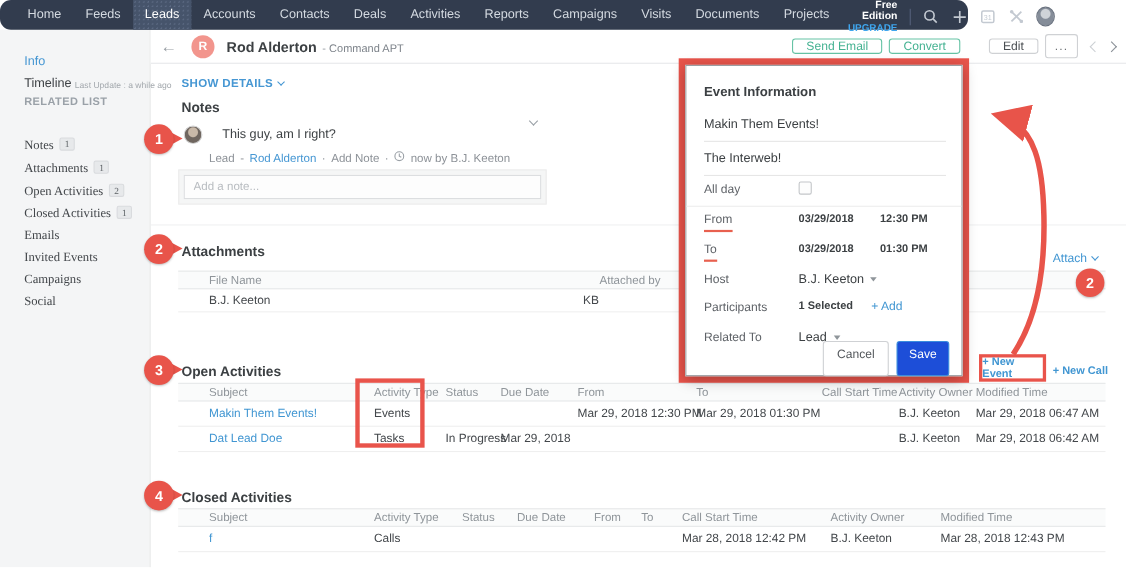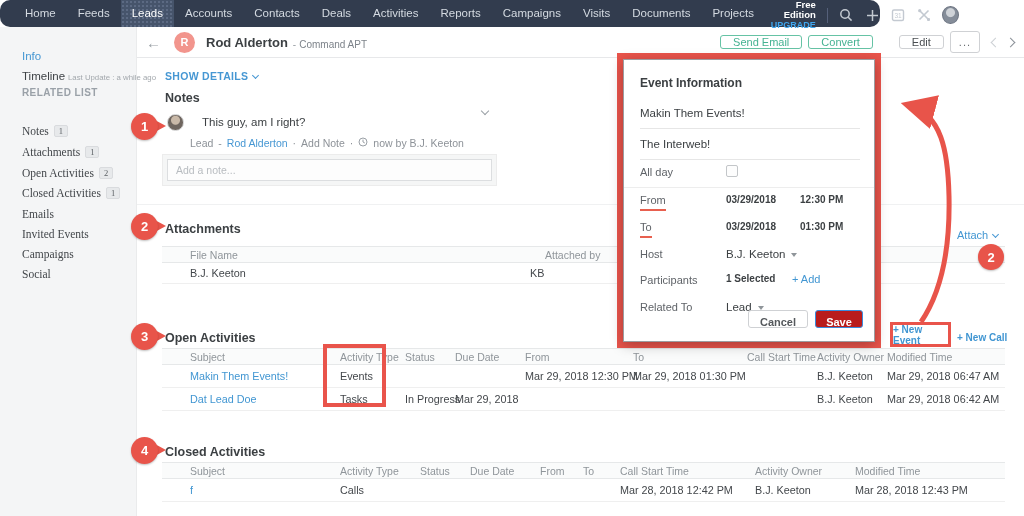--- a/index.html
+++ b/index.html
@@ -129,23 +129,23 @@
   .m-to-date   { left:102px; top:161px; } .m-to-time   { left:176px; top:161px; }
   .m-host-lab { left:16px; top:188px; }
   .m-host-val { left:102px; top:188px; font-size:11.5px; color:#3c4043; cursor:pointer; }
   .caret { display:inline-block; width:0; height:0; border-left:3.5px solid transparent; border-right:3.5px solid transparent;
            border-top:4.5px solid #8f959a; margin-left:6px; vertical-align:1px; }
   .m-part-lab { left:16px; top:214px; }
   .m-part-val { left:102px; top:213px; }
   .m-add-link { left:168px; top:213px; font-size:11px; }
   .m-rel-lab { left:16px; top:241px; }
   .m-rel-val { left:102px; top:241px; font-size:11.5px; color:#3c4043; cursor:pointer; }
-  .m-btn { position:absolute; top:250px; height:18px; border-radius:3px; font-size:11px; text-align:center; line-height:23px; cursor:pointer;font-weight:bold; }
+  .m-btn { position:absolute; top:250px; height:32px; border-radius:3px; font-size:11px; text-align:center; line-height:23px; cursor:pointer; }
   .m-cancel { right:66px; width:60px; background:#fff; border:1px solid #cfd1d4; color:#54585c; }
-  .m-save   { right:11px; width:48px; background:#b91c1c; border:1px solid #3a8cdd; color:#fff; }
+  .m-save   { right:11px; width:48px; background:#1d4ed8; border:1px solid #3a8cdd; color:#fff; }
 
   
   .marker { position:absolute; width:27px; height:27px; z-index:100; }
   .marker .mk-circle { position:absolute; left:0; top:0; width:27px; height:27px; border-radius:50%; background:#e8544a;
       color:#fff; font-size:13px; font-weight:bold; display:flex; align-items:center; justify-content:center;
       box-shadow:0 1px 2px rgba(0,0,0,0.25); }
   .marker .mk-tip { position:absolute; left:22px; top:6px; width:0; height:0;
       border-top:7px solid transparent; border-bottom:7px solid transparent; border-left:13px solid #e8544a; }
   .mk1 { left:131px; top:113px; } .mk2 { left:131px; top:213px; }
   .mk3 { left:131px; top:323px; } .mk4 { left:131px; top:437px; }

